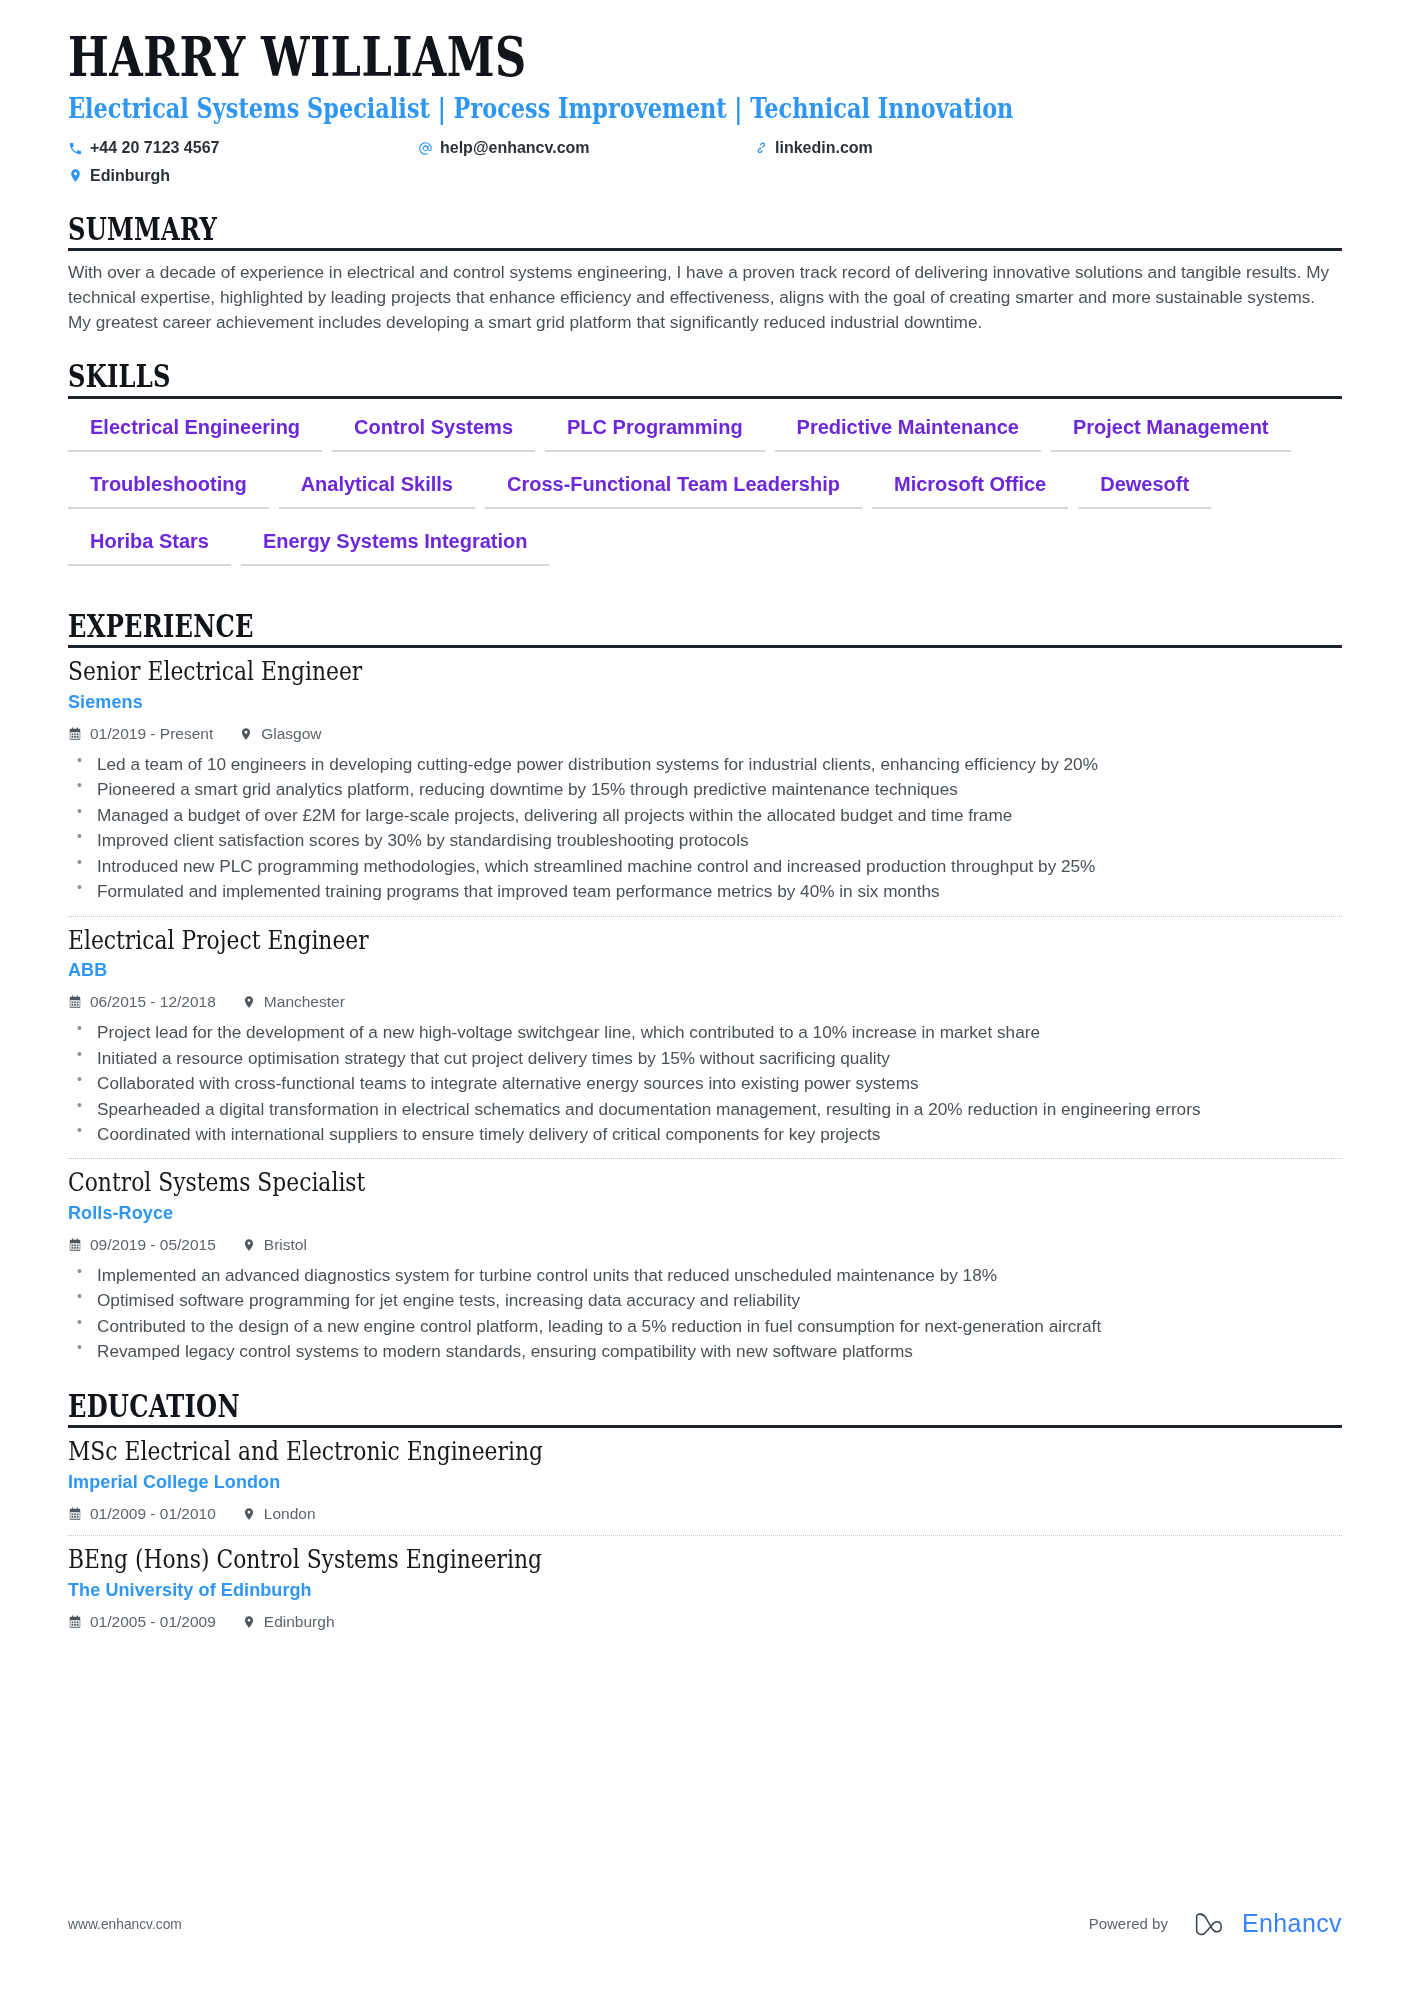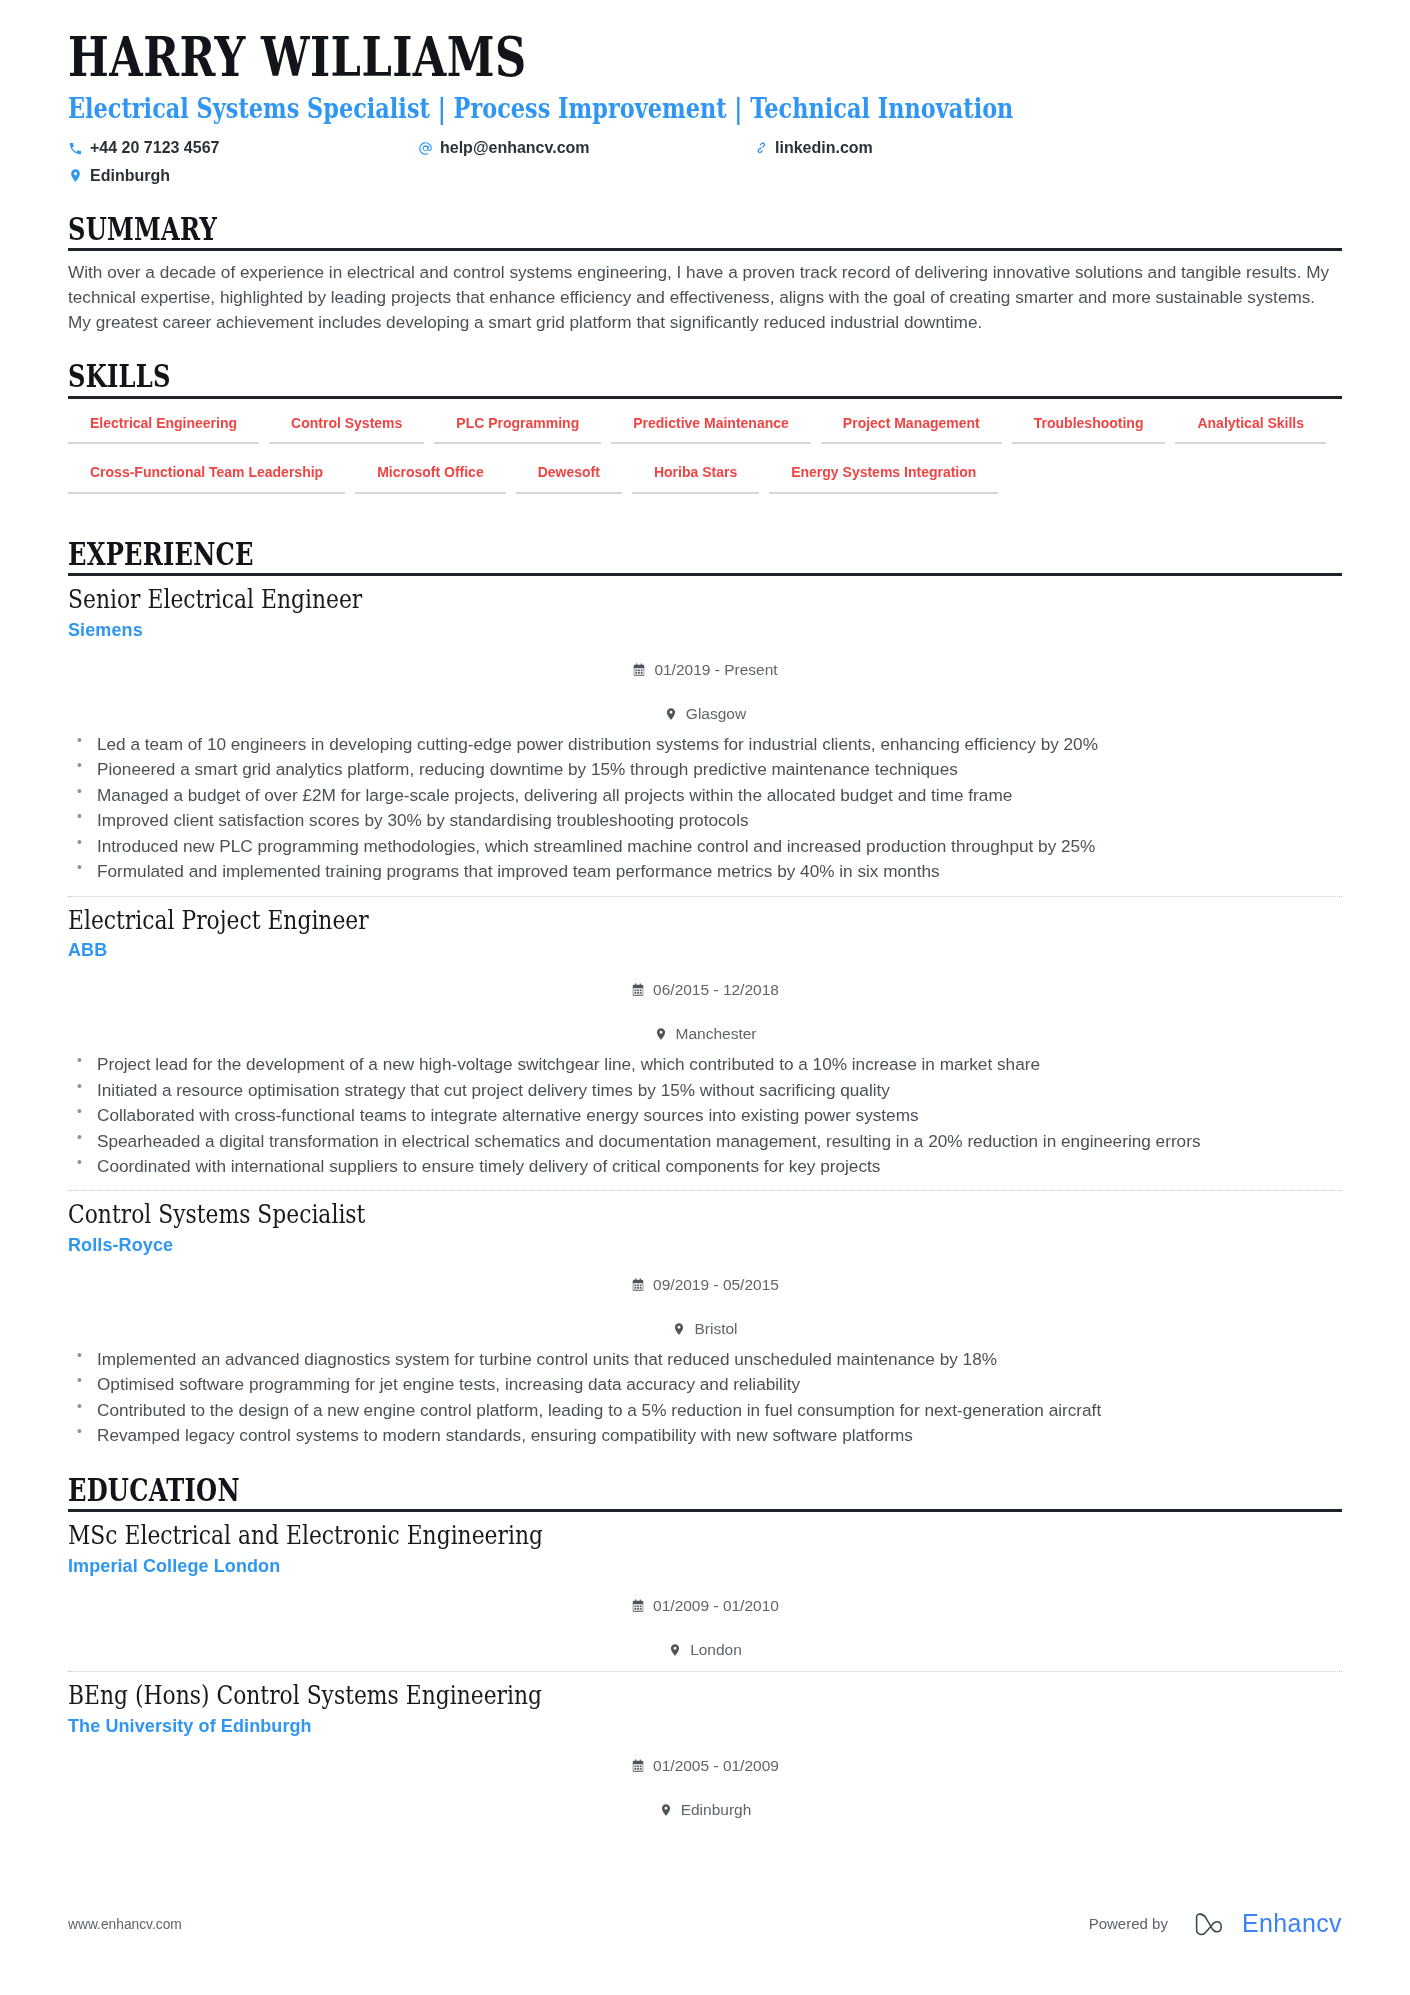--- a/index.html
+++ b/index.html
@@ -115,23 +115,23 @@
   }
 
   
   .skills {
     margin-top: 14px;
     display: flex;
     flex-wrap: wrap;
     gap: 0px 0px;
   }
   .skill {
-    font-size: 14px;
-    font-weight: 700;
-    color: #ef4444;
+    font-size: 20px;
+    font-weight: 700;
+    color: #6d28d9;
     padding: 2px 22px 10px 22px;
     border-bottom: 2px solid #d3d7da;
     margin: 0 10px 18px 0;
     white-space: nowrap;
     line-height: 1.25;
   }
 
   
   .entry { padding-top: 8px; }
 
@@ -154,25 +154,24 @@
 
   .entry-org {
     margin-top: 4px;
     font-size: 18px;
     font-weight: 700;
     color: #2f96f2;
     letter-spacing: 0.1px;
   }
 
   .entry-meta {
-    margin-top: 20px;
+    margin-top: 12px;
     display: flex;
     align-items: center;
     gap: 26px;
-    flex-direction: column;
   }
   .meta-item {
     display: flex;
     align-items: center;
     gap: 8px;
     font-size: 15.5px;
     color: #5d656b;
     white-space: nowrap;
   }
   .meta-item .ico {

